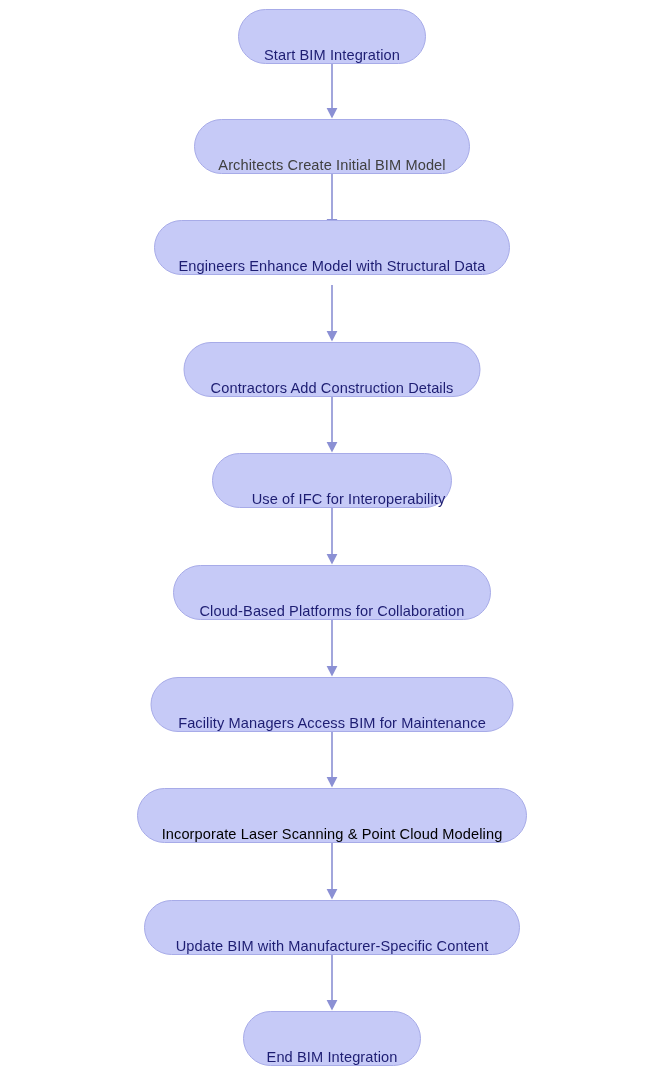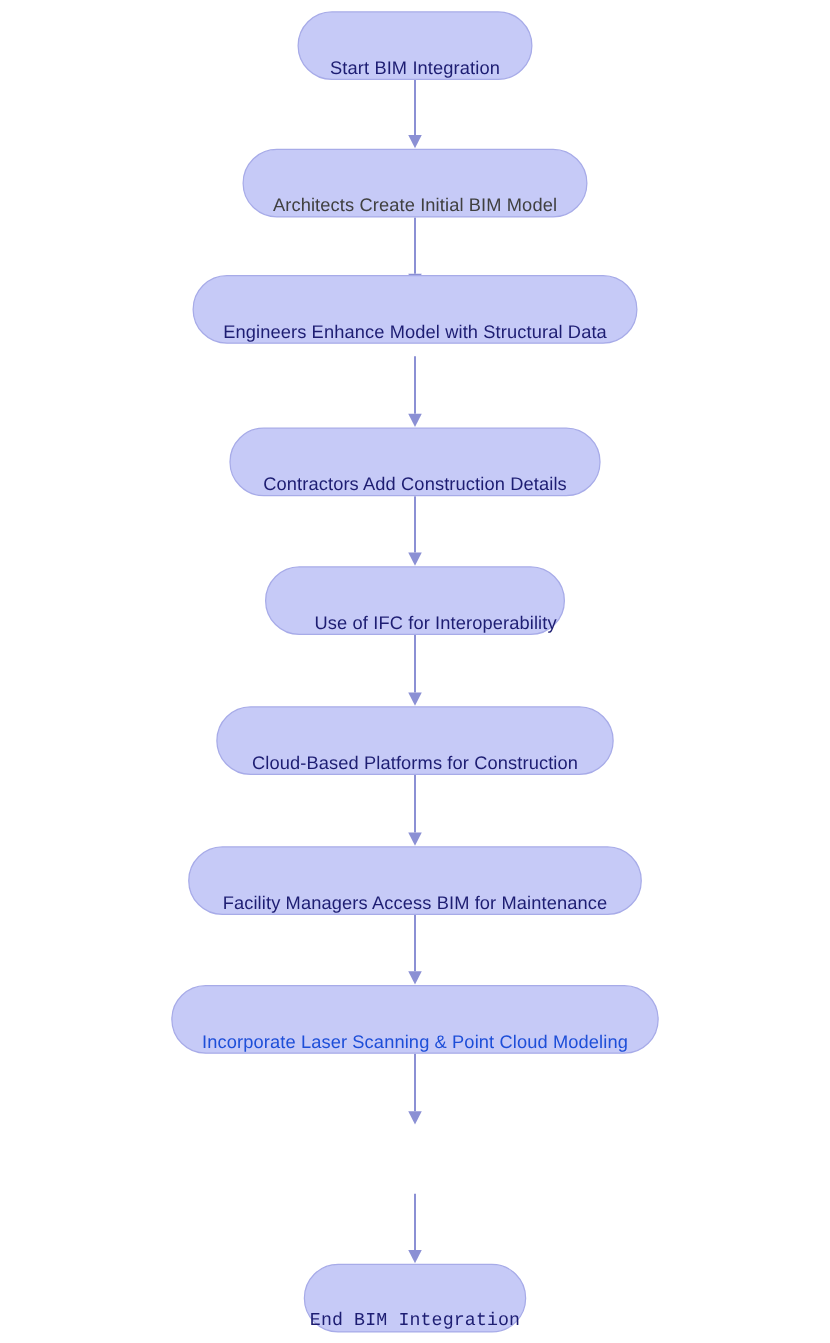--- a/index.html
+++ b/index.html
@@ -121,24 +121,27 @@
     <div class="node" style="top: 220px; width: 356px; background: rgb(198, 202, 247); border-color: rgb(167, 171, 232);">
       <span class="node-label" style="color: rgb(29, 29, 114);">Engineers Enhance Model with Structural Data</span>
     </div>
     <div class="node" style="top: 342px; width: 297px; background: rgb(198, 202, 247); border-color: rgb(167, 171, 232);">
       <span class="node-label" style="color: rgb(29, 29, 114);">Contractors Add Construction Details</span>
     </div>
     <div class="node" style="top: 453px; width: 240px; background: rgb(198, 202, 247); border-color: rgb(167, 171, 232);">
       <span class="node-label" style="color: rgb(29, 29, 114); margin-left: 33px;">Use of IFC for Interoperability</span>
     </div>
     <div class="node" style="top: 565px; width: 318px; background: rgb(198, 202, 247); border-color: rgb(167, 171, 232);">
-      <span class="node-label" style="color: rgb(29, 29, 114);">Cloud-Based Platforms for Construction</span>
+      <span class="node-label" style="color: rgb(29, 29, 114);">Cloud-Based Platforms for Collaboration</span>
     </div>
     <div class="node" style="top: 677px; width: 363px; background: rgb(198, 202, 247); border-color: rgb(167, 171, 232);">
       <span class="node-label" style="color: rgb(29, 29, 114);">Facility Managers Access BIM for Maintenance</span>
     </div>
     <div class="node" style="top: 788px; width: 390px; background: rgb(198, 202, 247); border-color: rgb(167, 171, 232);">
-      <span class="node-label" style="color: #1d4ed8;">Incorporate Laser Scanning &amp; Point Cloud Modeling</span>
+      <span class="node-label" style="color: #000000;">Incorporate Laser Scanning &amp; Point Cloud Modeling</span>
     </div>
-    <div class="node" style="top: 1011px; width: 178px; background: rgb(198, 202, 247); border-color: rgb(167, 171, 232); font-family: Liberation Mono, monospace;">
+    <div class="node" style="top: 900px; width: 376px; background: rgb(198, 202, 247); border-color: rgb(167, 171, 232);">
+      <span class="node-label" style="color: rgb(29, 29, 114);">Update BIM with Manufacturer-Specific Content</span>
+    </div>
+    <div class="node" style="top: 1011px; width: 178px; background: rgb(198, 202, 247); border-color: rgb(167, 171, 232);">
       <span class="node-label" style="color: rgb(29, 29, 114);">End BIM Integration</span>
     </div>
   </div>
 
 </body></html>

